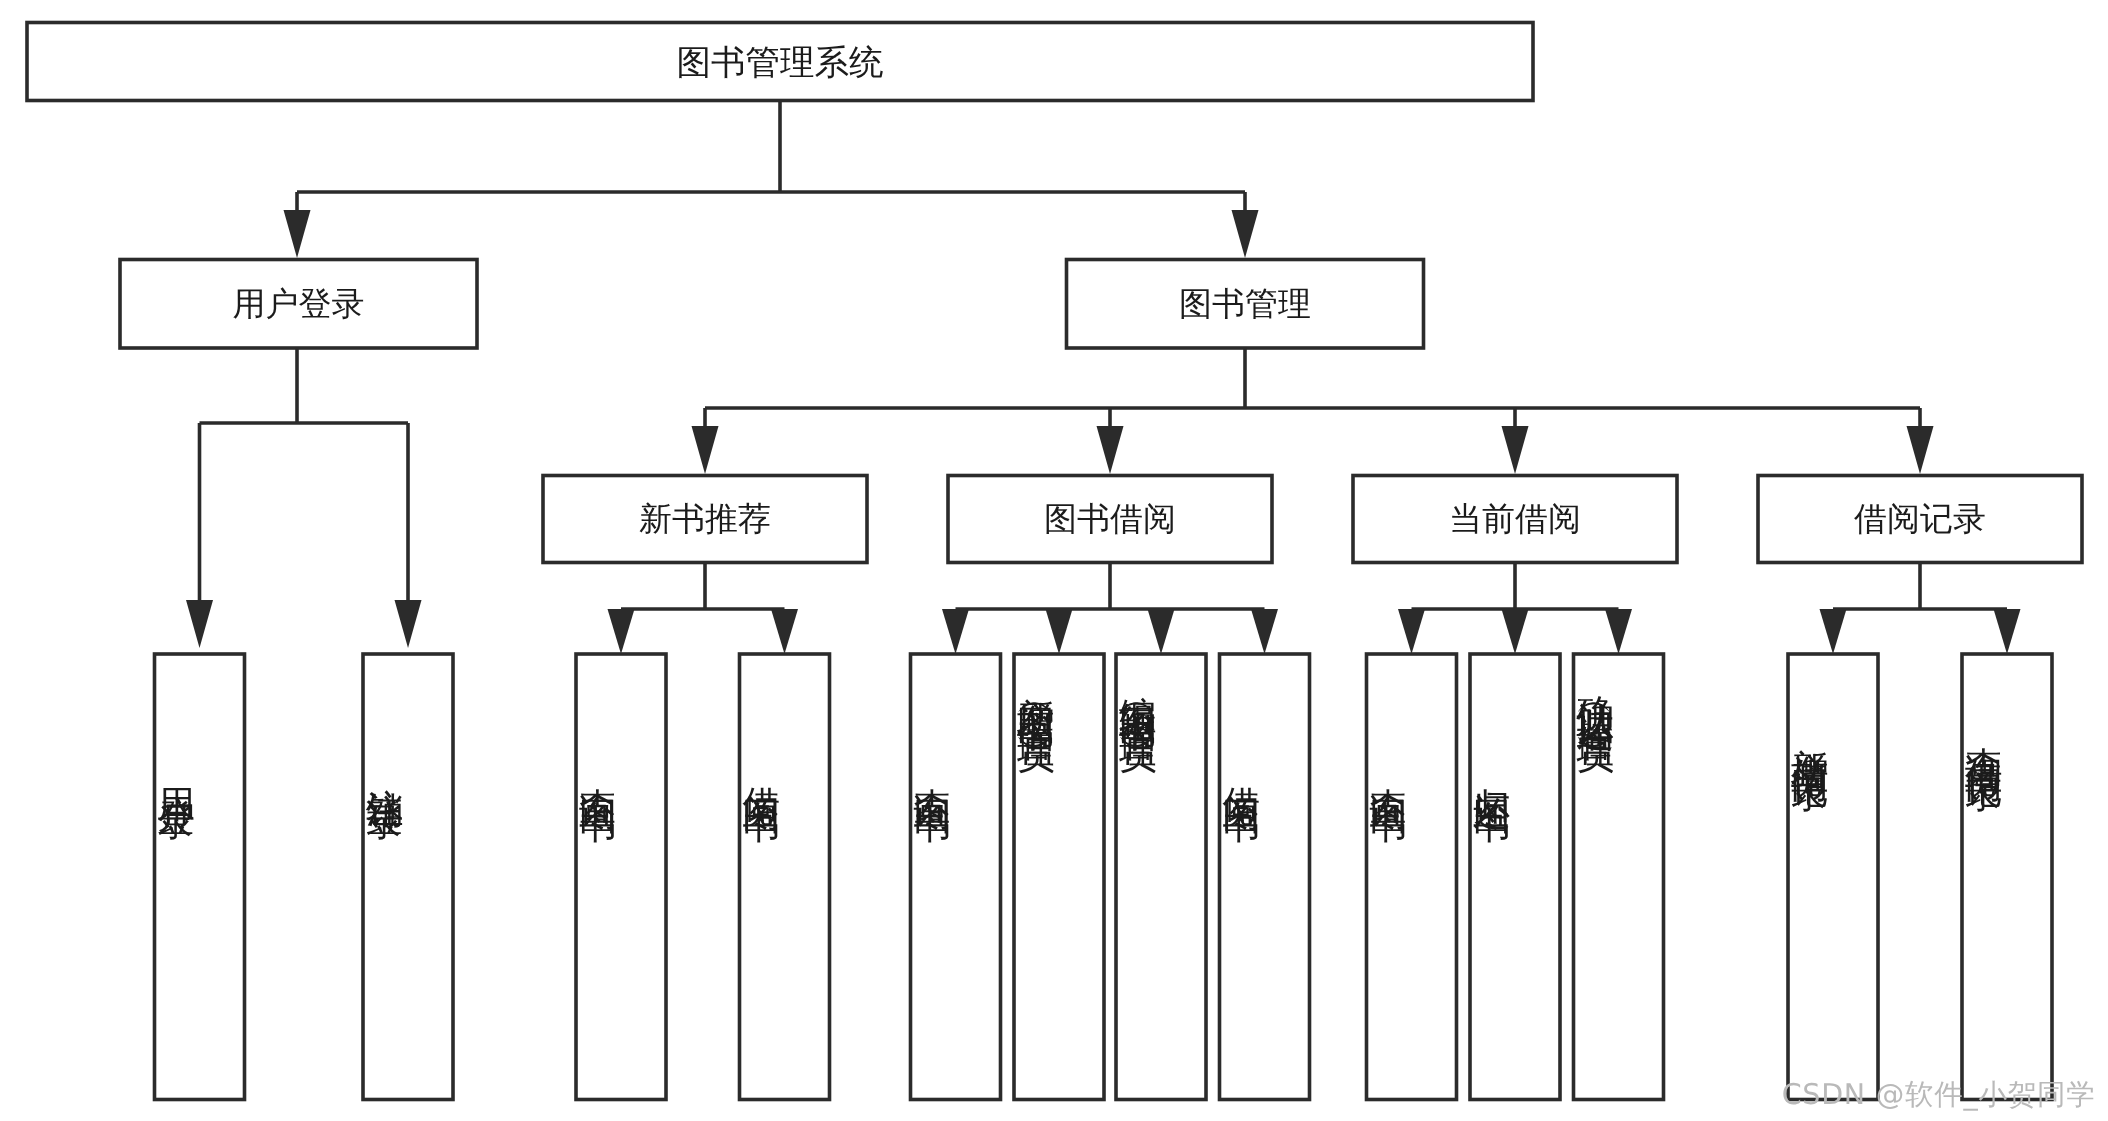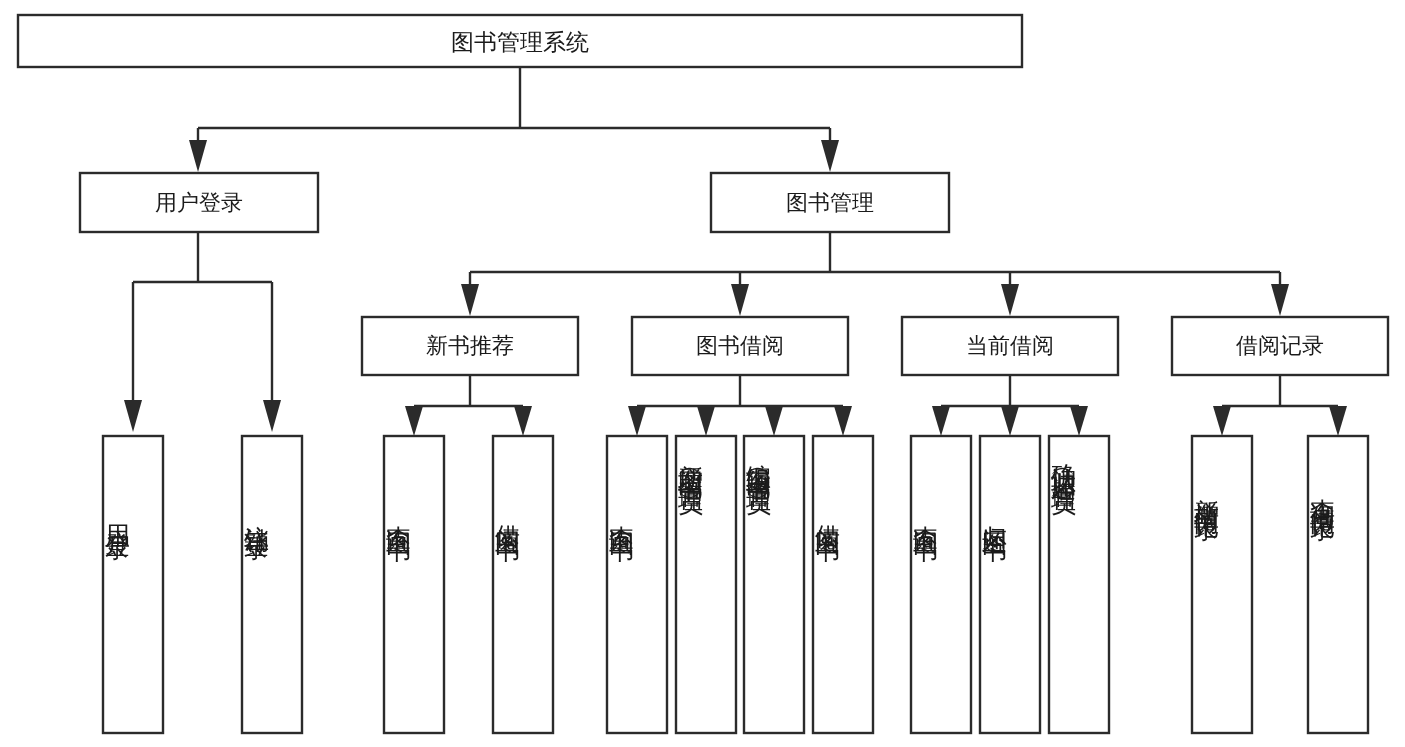--- a/index.html
+++ b/index.html
@@ -213,14 +213,15 @@
   <div class="vlabel" style="left:745px; top:444px; height:290px;">编辑图书（管理员）</div>
   <div class="vlabel" style="left:814px; top:505px; height:230px;">借阅图书</div>
 
   <div class="vlabel" style="left:912px; top:505px; height:230px;">查询图书</div>
   <div class="vlabel" style="left:981px; top:505px; height:230px;">归还图书</div>
   <div class="vlabel" style="left:1050px; top:444px; height:290px;">确认归还（管理员）</div>
 
   <div class="vlabel" style="left:1193px; top:478px; height:255px;">新增借阅记录</div>
   <div class="vlabel" style="left:1309px; top:478px; height:255px;">查询借阅记录</div>
 
+  <div class="watermark">CSDN @软件_小贺同学</div>
 
 </div>
 
 </body></html>

